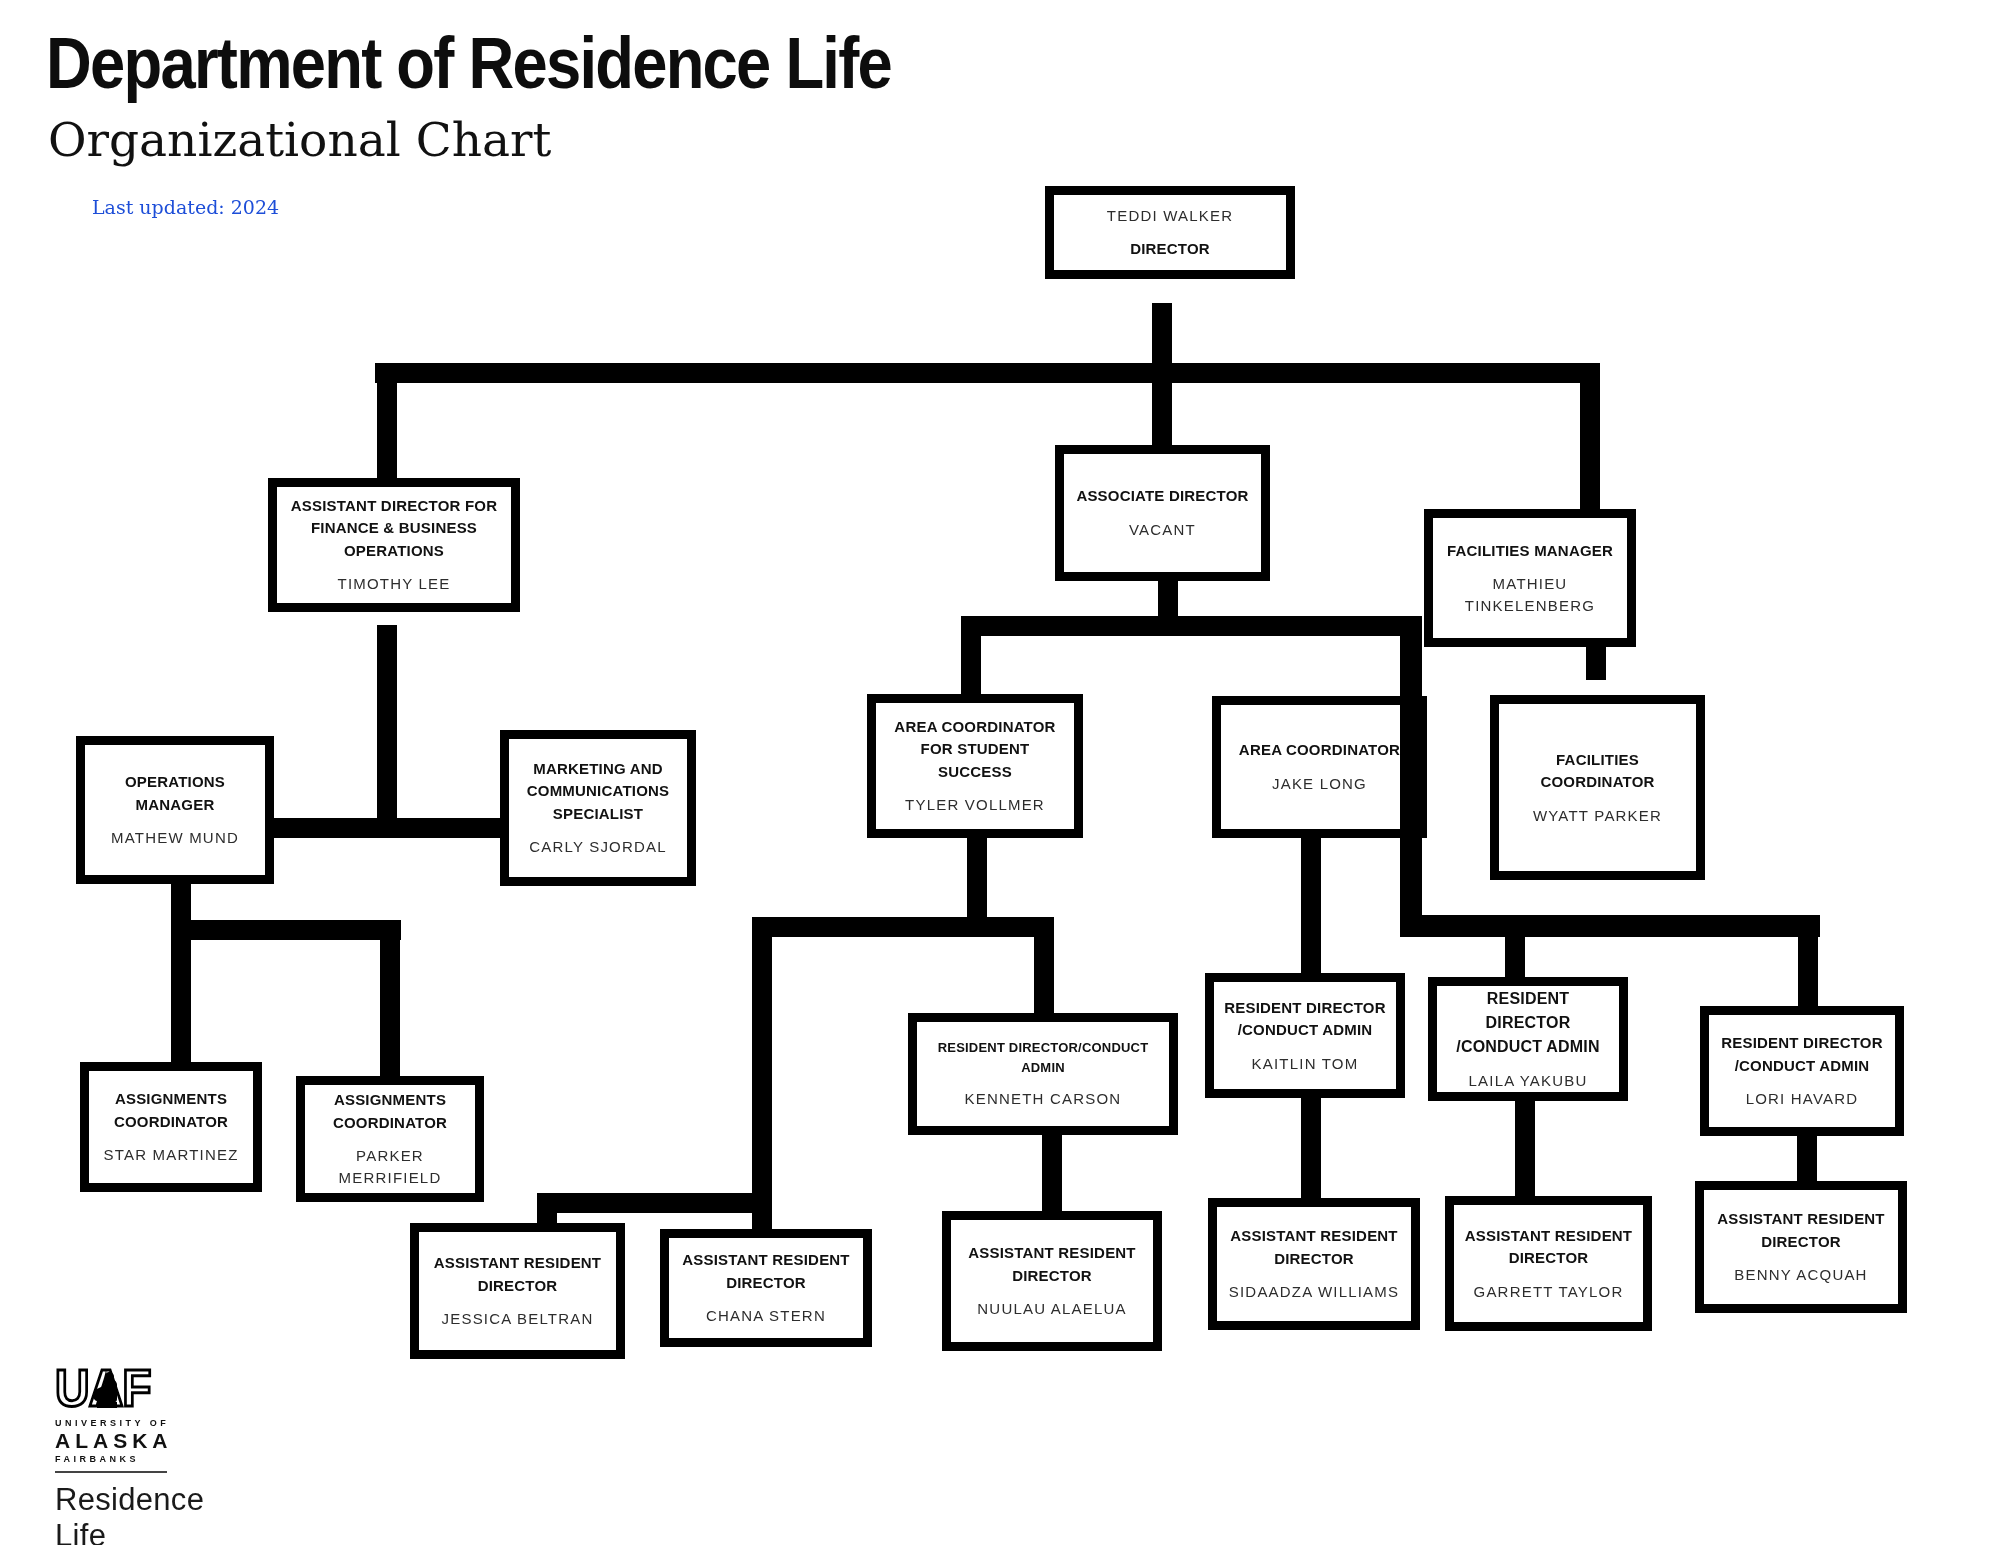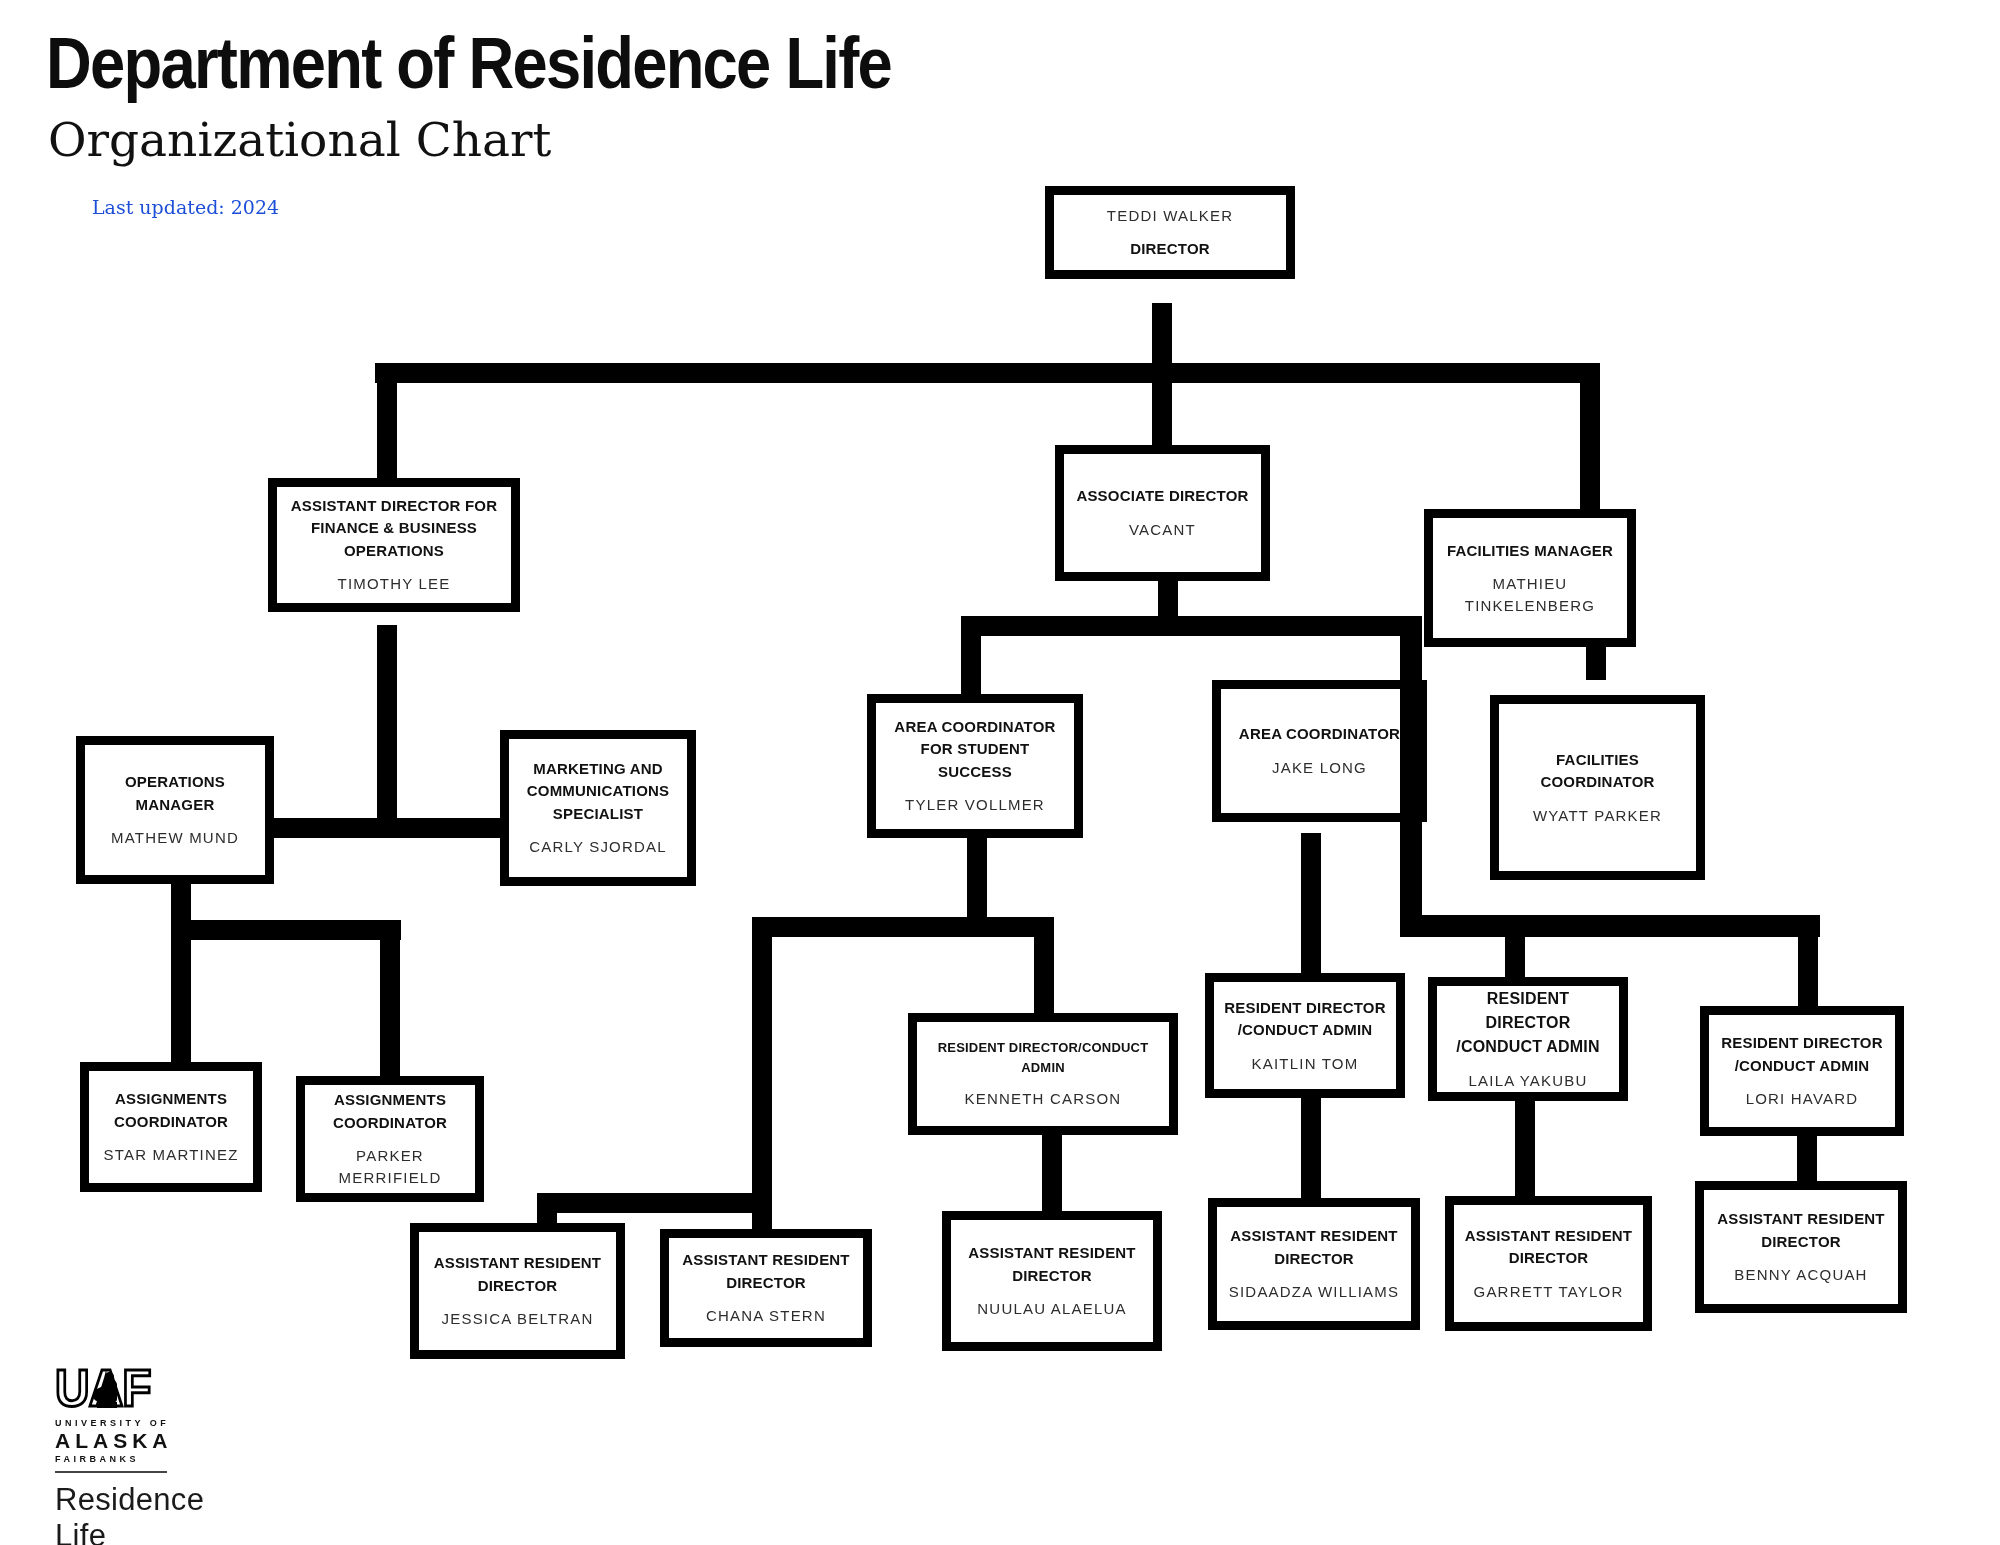--- a/index.html
+++ b/index.html
@@ -92,21 +92,21 @@
         <div class="n">MATHEW MUND</div>
       </div>
       <div class="node" style="left: 500px; top: 730px; width: 196px; height: 156px;">
         <div class="t">MARKETING AND COMMUNICATIONS SPECIALIST</div>
         <div class="n">CARLY SJORDAL</div>
       </div>
       <div class="node" style="left: 867px; top: 694px; width: 216px; height: 144px;">
         <div class="t">AREA COORDINATOR FOR STUDENT SUCCESS</div>
         <div class="n">TYLER VOLLMER</div>
       </div>
-      <div class="node" style="left: 1212px; top: 680px; width: 215px; height: 142px;">
+      <div class="node" style="left: 1212px; top: 696px; width: 215px; height: 142px;">
         <div class="t">AREA COORDINATOR</div>
         <div class="n">JAKE LONG</div>
       </div>
       <div class="node" style="left: 1490px; top: 695px; width: 215px; height: 185px;">
         <div class="t">FACILITIES COORDINATOR</div>
         <div class="n">WYATT PARKER</div>
       </div>
       <div class="node" style="left: 80px; top: 1062px; width: 182px; height: 130px;">
         <div class="t">ASSIGNMENTS COORDINATOR</div>
         <div class="n">STAR MARTINEZ</div>

